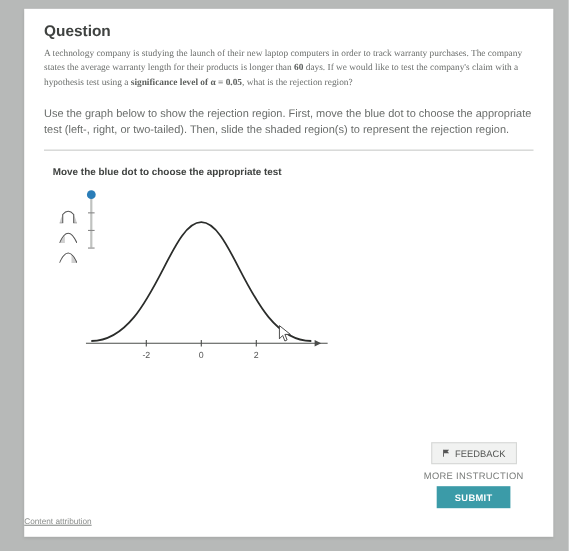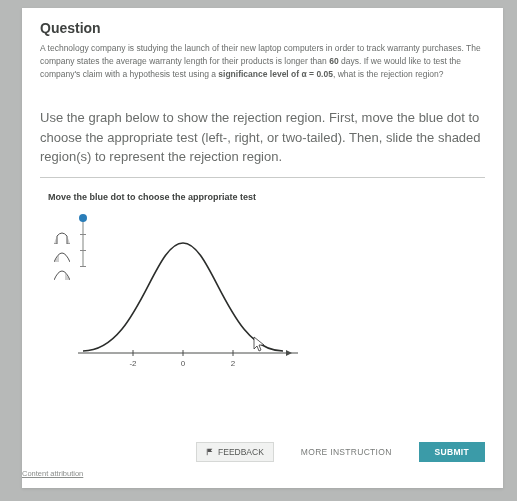--- a/index.html
+++ b/index.html
@@ -22,26 +22,27 @@
     .q-title {
       color: #3f4240;
       font-size: 14px;
       font-weight: 600;
       margin-bottom: 6px;
     }
     .q-body {
       color: #6a6d6b;
       font-size: 8.5px;
       line-height: 1.5;
-      margin-bottom: 28px;
+      margin-bottom: 16px;
+      font-family: Liberation Serif, serif;
     }
     .q-body .bold { font-weight: 600; color: #5d605e; }
     .q-instr {
       color: #6a6d6b;
-      font-size: 13px;
+      font-size: 10px;
       line-height: 1.5;
       margin-bottom: 10px;
     }
     .answer-label {
       color: #7a7d7b;
       font-size: 8.5px;
       margin-bottom: 8px;
     }
     .hr {
       border: none;
@@ -104,22 +105,23 @@
       position: absolute;
       left: 30px;
       top: 10px;
     }
     .footer {
       position: absolute;
       right: 18px;
       bottom: 26px;
       display: flex;
       align-items: center;
-      gap: 18px;
-      font-size: 8.5px;
+      gap: 1px;
+      font-size: 8.5px;
+      flex-direction: column;
     }
     .feedback {
       background: #f1f2f1;
       border: 1px solid #d6d8d6;
       color: #545654;
       padding: 4px 9px;
       display: flex;
       align-items: center;
       gap: 4px;
       cursor: pointer;

